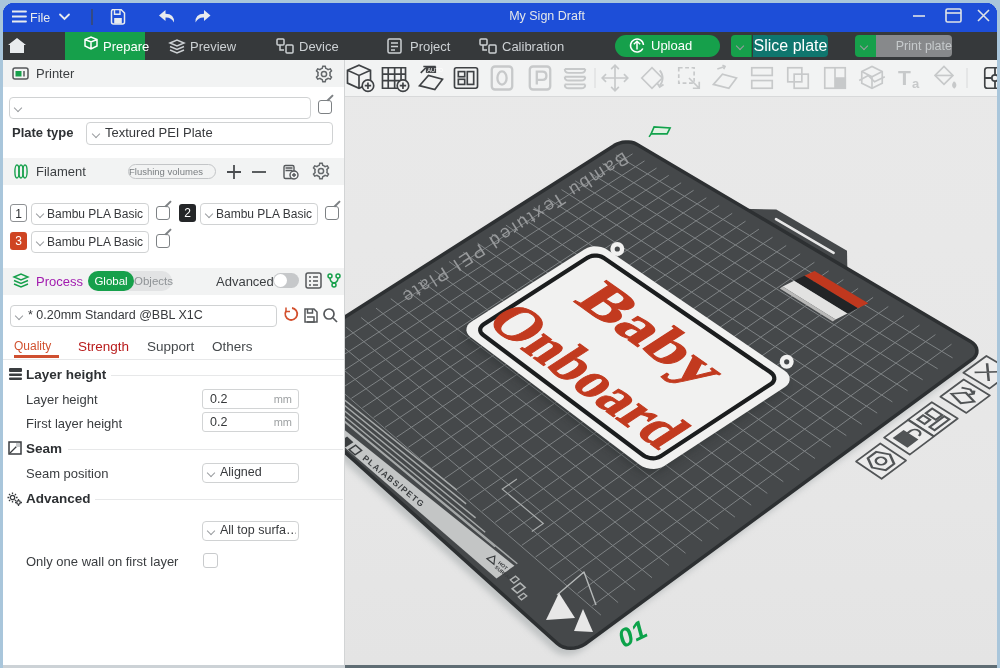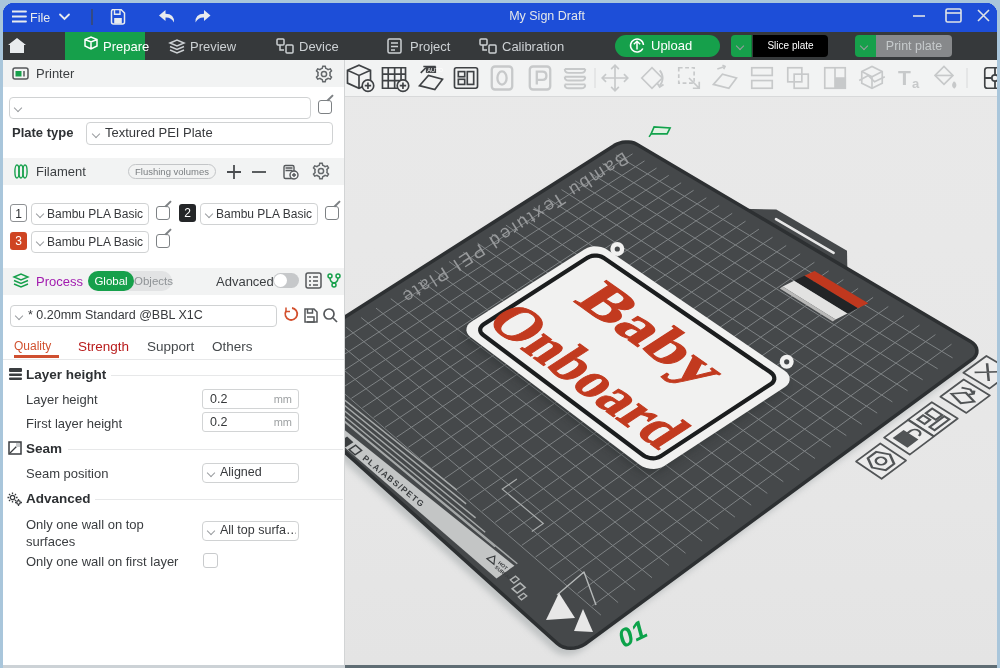--- a/index.html
+++ b/index.html
@@ -114,26 +114,26 @@
         <path d="M 14.8 11.5 A 6.5 6.5 0 1 1 15.5 8"></path>
         <path d="M 9 12.5 L 9 4.5 M 5.8 7.2 L 9 4.2 L 12.2 7.2"></path>
       </g>
     </svg>
     <div class="abs" style="left:36px;top:3px;font-size:13px;color:#fff">Upload</div>
   </div>
 
   <div class="abs" style="left:731px;top:3px;width:21px;height:22px;background:#16a04b;border-radius:4px 0 0 4px;border-right:1px solid #0d8038">
     <span class="chev" style="left:6px;top:7px"></span>
   </div>
-  <div class="abs" style="left:753px;top:3px;width:75px;height:22px;background:#000000;border-radius:0 4px 4px 0;text-align:center;line-height:22px;font-size:10px;color:#fff">Slice plate</div>
+  <div class="abs" style="left:753px;top:3px;width:75px;height:22px;background:#0f766e;border-radius:0 4px 4px 0;text-align:center;line-height:22px;font-size:16px;color:#fff">Slice plate</div>
 
   <div class="abs" style="left:855px;top:3px;width:21px;height:22px;background:#16a04b;border-radius:4px 0 0 4px">
     <span class="chev" style="left:6px;top:7px"></span>
   </div>
-  <div class="abs" style="left:876px;top:3px;width:76px;height:22px;background:#87898b;border-radius:0 4px 4px 0;text-align:center;line-height:22px;font-size:12.5px;color:#c6cacc">Print plate</div>
+  <div class="abs" style="left:876px;top:3px;width:76px;height:22px;background:#87898b;border-radius:0 4px 4px 0;text-align:right;line-height:22px;font-size:12.5px;color:#c6cacc">Print plate</div>
 </div>
 
 <div class="abs" id="vpbg"></div>
 <svg id="plate" width="1000" height="668" viewBox="0 0 1000 668" style="position:absolute;left:0;top:0;z-index:2">
 <defs>
       <filter id="blur1" x="-20%" y="-20%" width="140%" height="140%">
         <feGaussianBlur stdDeviation="3"></feGaussianBlur>
       </filter>
     </defs>
 <path d="M 614.3,145.4 L 616.8,144.1 L 619.6,143.1 L 622.5,142.3 L 625.6,141.9 L 628.6,141.9 L 631.4,142.3 L 634.0,143.0 L 636.3,144.1 L 970.5,341.4 L 973.1,343.3 L 975.0,345.4 L 976.4,347.8 L 976.9,350.3 L 976.8,352.8 L 975.9,355.2 L 974.3,357.5 L 972.0,359.5 L 585.4,643.7 L 582.1,645.7 L 578.5,647.1 L 574.7,648.0 L 570.7,648.3 L 566.9,647.9 L 563.2,647.0 L 560.0,645.5 L 557.2,643.4 L 265.8,380.9 L 264.3,379.2 L 263.5,377.2 L 263.2,375.1 L 263.5,372.8 L 264.5,370.5 L 266.0,368.3 L 268.0,366.2 L 270.5,364.4 Z" transform="translate(-4,7)" fill="#9aa0a2" opacity="0.5" filter="url(#blur1)"></path>
@@ -373,21 +373,21 @@
 <div class="abs" style="left:102px;top:65px">Textured PEI Plate</div>
 <div class="sechead" style="top:98px"></div>
 <svg class="abs" style="left:9px;top:103px" width="18" height="17" viewBox="0 0 18 17">
 <g fill="none" stroke="#16a04b" stroke-width="1.4">
 <ellipse cx="5" cy="8.5" rx="2.1" ry="6.5"></ellipse>
         <ellipse cx="9" cy="8.5" rx="2.1" ry="6.5"></ellipse>
         <ellipse cx="13" cy="8.5" rx="2.1" ry="6.5"></ellipse>
       </g>
     </svg>
 <div class="abs" style="left:33px;top:104px;color:#3c3f42">Filament</div>
-<div class="abs" style="left:125px;top:104px;width:88px;height:15px;border:1px solid #c3c5c7;border-radius:8px;font-size:9.5px;color:#7a7e81;text-align:center;line-height:14px">Flushing volumes</div>
+<div class="abs" style="left:125px;top:104px;width:88px;height:15px;border:1px solid #c3c5c7;border-radius:8px;font-size:9.5px;color:#7a7e81;line-height:14px">Flushing volumes</div>
 <svg class="abs" style="left:223px;top:103px" width="110" height="18" viewBox="0 0 110 18">
 <g stroke="#4a4d50" stroke-width="1.8" fill="none">
 <path d="M 8 2 V 16 M 1 9 H 15"></path>
 <path d="M 26 9 H 40"></path>
       </g>
 <g fill="none" stroke="#55585b" stroke-width="1.4">
 <rect x="58" y="2.5" width="10" height="13" rx="1.5"></rect>
 <path d="M 59.5 5 h 7 M 59.5 7.5 h 7"></path>
 <circle cx="68" cy="12" r="4" fill="#f2f3f3"></circle>
 <path d="M 66 12 h 4 M 68 10 v 4"></path>
@@ -495,21 +495,20 @@
 <svg class="abs" style="left:3px;top:431px" width="17" height="16" viewBox="0 0 17 16">
 <g fill="none" stroke="#3a3d40" stroke-width="1.3">
 <circle cx="6.5" cy="6.5" r="2.2"></circle>
 <path d="M6.5 1.5 v1.6 M6.5 10 v1.6 M1.5 6.5 h1.6 M10 6.5 h1.6 M3 3 l1.1 1.1 M8.9 8.9 l1.1 1.1 M10 3 l-1.1 1.1 M4.1 8.9 L3 10"></path>
 <circle cx="12.5" cy="11.5" r="1.8"></circle>
 <path d="M12.5 8 v1.3 M12.5 13.7 v1.3 M9 11.5 h1.3 M14.7 11.5 h1.3"></path>
       </g>
     </svg>
 <div class="grouph" style="top:431px">Advanced</div>
 <div class="gline" style="left:92px;top:439px;width:248px"></div>
-<div class="lbl" style="top:456px;width:170px;line-height:17px">Only one wall on top surfaces</div>
 <div class="combo" style="left:199px;top:461px;width:97px;height:20px"></div>
 <span class="chev" style="left:205px;top:467px"></span>
 <div class="abs" style="left:217px;top:463px;font-size:12.5px;width:76px;overflow:hidden;white-space:nowrap">All top surfa…</div>
 <div class="lbl" style="top:494px">Only one wall on first layer</div>
 <div class="abs" style="left:200px;top:493px;width:15px;height:15px;border:1px solid #c9cbcd;border-radius:3px;background:#fff"></div>
 </div>
 
 <div class="abs" id="botstrip"></div>
 <div class="abs" id="botstripL"></div>
 <div class="abs bedge" style="left:0;top:0;width:3px;height:668px"></div>

